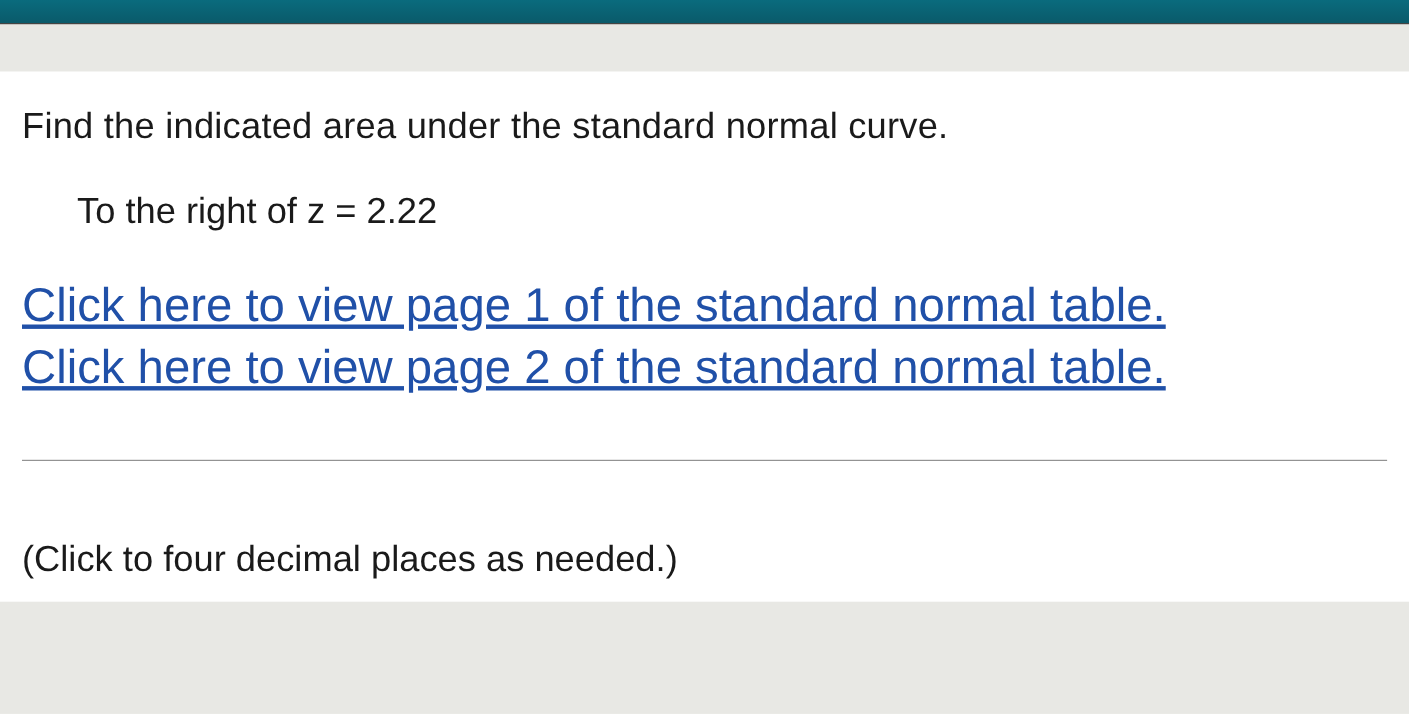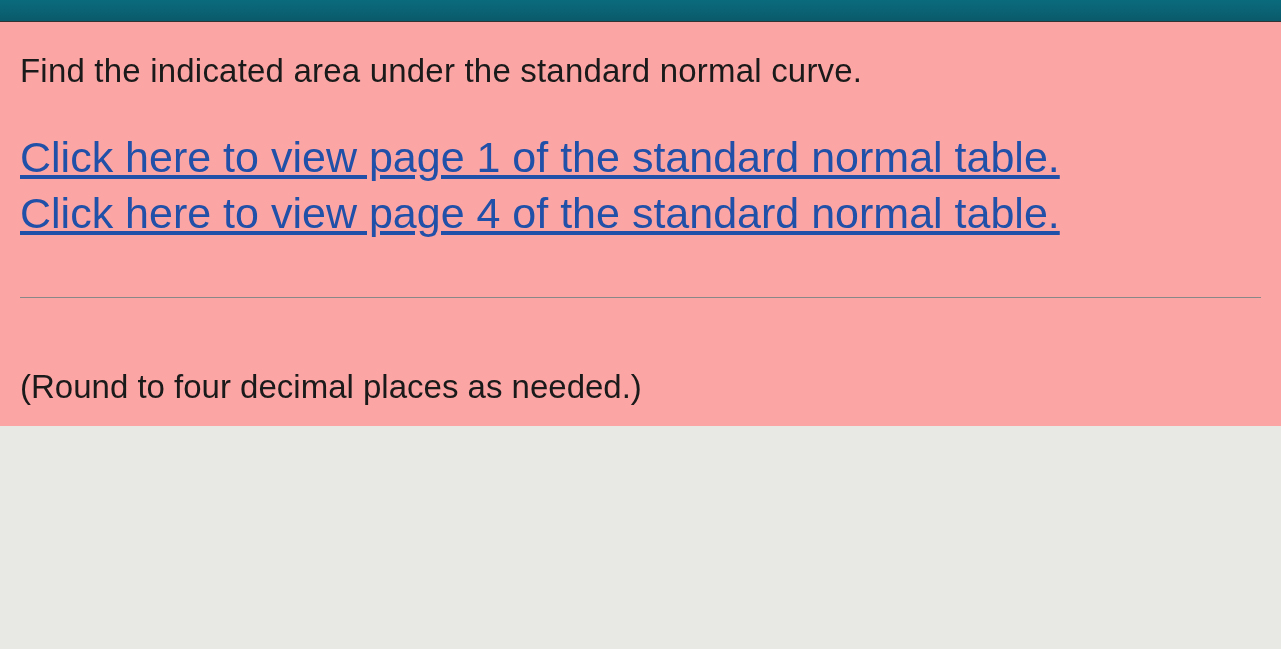--- a/index.html
+++ b/index.html
@@ -15,21 +15,22 @@
       color: #222;
       overflow: hidden;
     }
     .top-bar {
       height: 22px;
       background: linear-gradient(to bottom, #0a6b7d, #0a5a6a);
       border-bottom: 1px solid #333;
     }
     .content {
       padding: 30px 20px 20px 20px;
-      background: #fca5a5;
+      background: #ffffff;
+      margin-top: 43px;
     }
     .question-title {
       font-size: 33px;
       color: #1a1a1a;
       margin-bottom: 40px;
       letter-spacing: 0.2px;
     }
     .sub-question {
       font-size: 33px;
       color: #1a1a1a;
@@ -74,22 +75,23 @@
       margin-top: 6px;
     }
   </style>
 </head>
 <body>
 
 <div class="top-bar"></div>
 
 <div class="content">
   <div class="question-title">Find the indicated area under the standard normal curve.</div>
+  <div class="sub-question">To the right of z = 2.22</div>
 
   <div class="links-block">
     <a class="link">Click here to view page 1 of the standard normal table.</a>
-    <a class="link">Click here to view page 4 of the standard normal table.</a>
+    <a class="link">Click here to view page 2 of the standard normal table.</a>
   </div>
 
   <hr class="divider">
 
-  <div class="hint">(Round to four decimal places as needed.)</div>
+  <div class="hint">(Click to four decimal places as needed.)</div>
 </div>
 
 </body></html>

